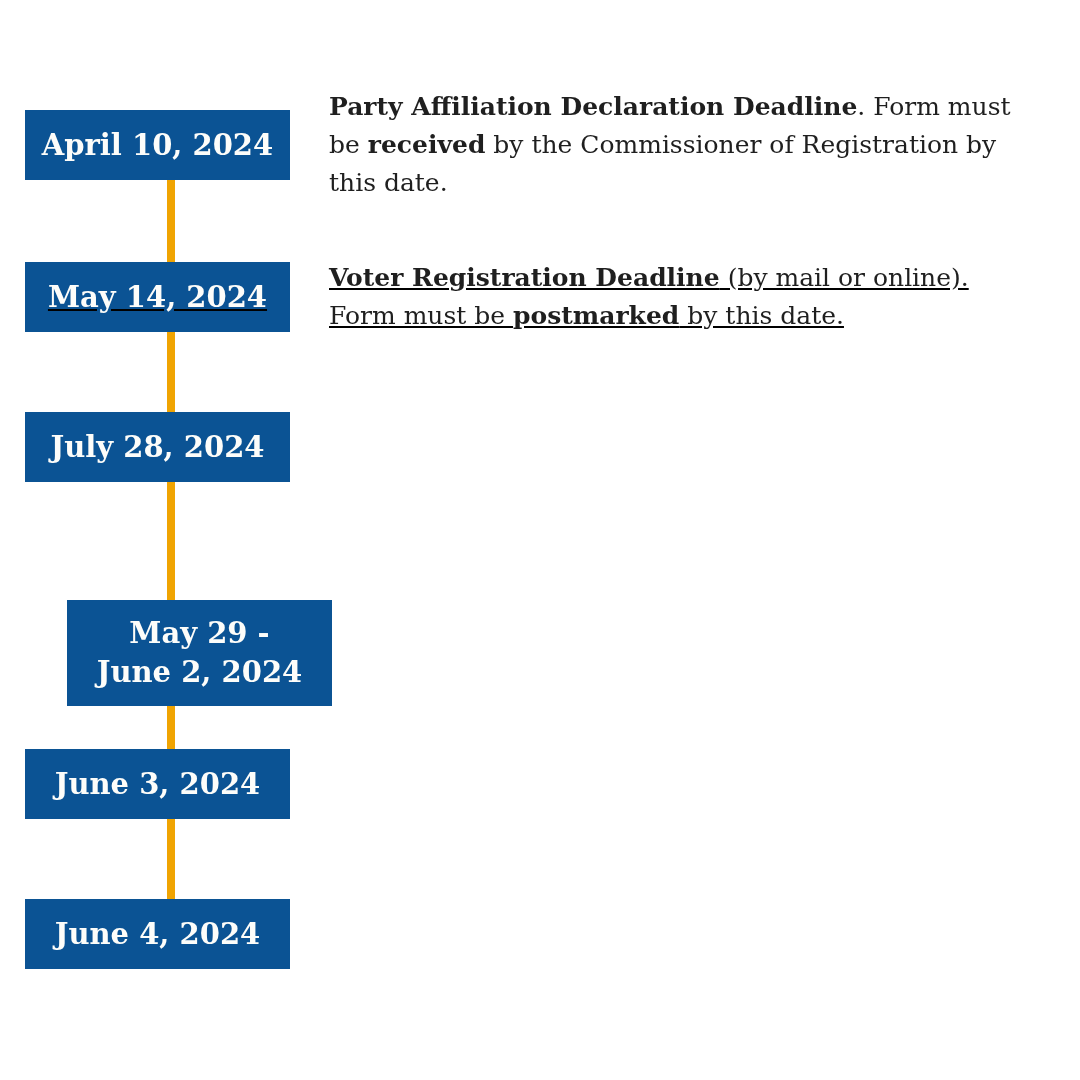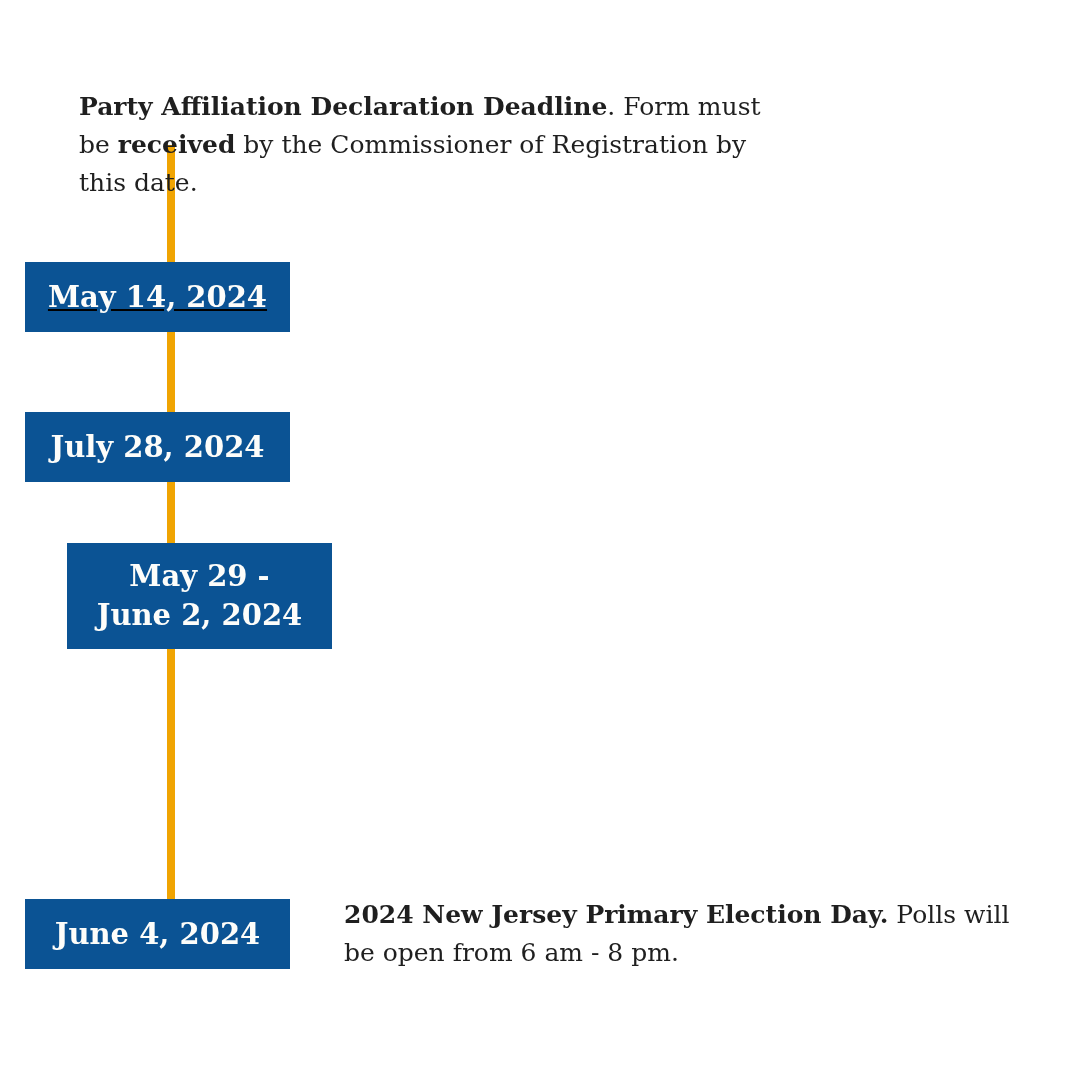--- a/index.html
+++ b/index.html
@@ -33,21 +33,21 @@
     position: absolute;
     left: 25px;
     right: 30px;
     display: flex;
     align-items: center;
     transform: translateY(-50%);
   }
   #rows .row:nth-child(1) { top: 145px; }
   #rows .row:nth-child(2) { top: 297px; text-decoration: underline; }
   #rows .row:nth-child(3) { top: 447px; }
-  #rows .row:nth-child(4) { top: 596px; padding-left: 42px; }
+  #rows .row:nth-child(4) { top: 653px; padding-left: 42px; }
   #rows .row:nth-child(5) { top: 784px; }
   #rows .row:nth-child(6) { top: 934px; }
   .date-box {
     flex: 0 0 265px;
     width: 265px;
     box-sizing: border-box;
     background: var(--box-blue, #0b5394);
     color: var(--date-text, #fdfdfa);
     padding: 14px 8px;
     display: flex;
@@ -58,57 +58,63 @@
     min-height: 70px;
   }
   .date-line {
     display: block;
     font-size: 29px;
     line-height: 39px;
     font-weight: bold;
     white-space: nowrap;
   }
   .entry-description {
-    margin-left: 54px;
+    margin-left: 39px;
     max-width: 682px;
     font-size: 25px;
     line-height: 38px;
     color: var(--body-text, #1f1f1f);
   }
   .entry-description strong {
     font-weight: bold;
   }
 </style>
 </head>
 <body>
 
 <div class="canvas">
   <div class="connector-line"></div>
   <div id="rows">
       <div class="row">
+    <div class="date-box">
+          <span class="date-line">April 10, 2024</span>
+        </div>
     <div class="entry-description"><strong>Party Affiliation Declaration Deadline</strong><span>. Form must be </span><strong>received</strong><span> by the Commissioner of Registration by this date.</span></div>
   </div>
       <div class="row">
     <div class="date-box">
           <span class="date-line">May 14, 2024</span>
         </div>
+    <div class="entry-description"><strong>Voter Registration Deadline</strong><span> (by mail or online). Form must be </span><strong>postmarked</strong><span> by this date.</span></div>
   </div>
       <div class="row">
     <div class="date-box">
           <span class="date-line">July 28, 2024</span>
         </div>
   </div>
       <div class="row">
     <div class="date-box">
           <span class="date-line">May 29 -</span>
           <span class="date-line">June 2, 2024</span>
         </div>
   </div>
       <div class="row">
+    <div class="date-box">
+          <span class="date-line">June 3, 2024</span>
+        </div>
   </div>
       <div class="row">
     <div class="date-box">
           <span class="date-line">June 4, 2024</span>
         </div>
-    <div class="entry-description"><strong>2024 New Jersey Primary Election Day.</strong><span> Polls will be open from 6 am - 8 pm.</span></div>
   </div>
     </div>
 </div>
 
 </body></html>

